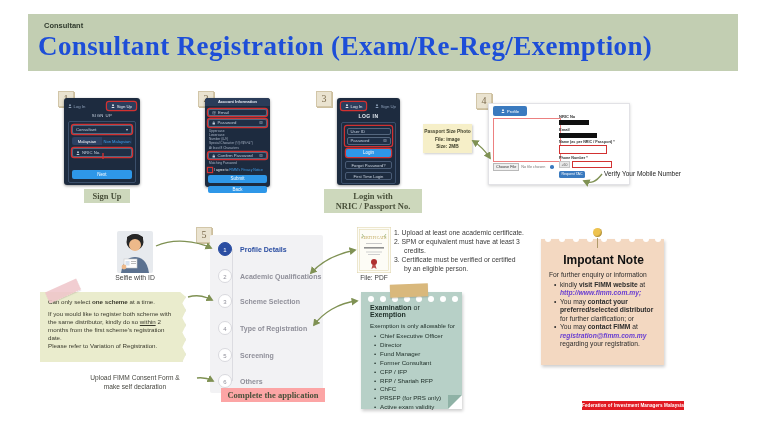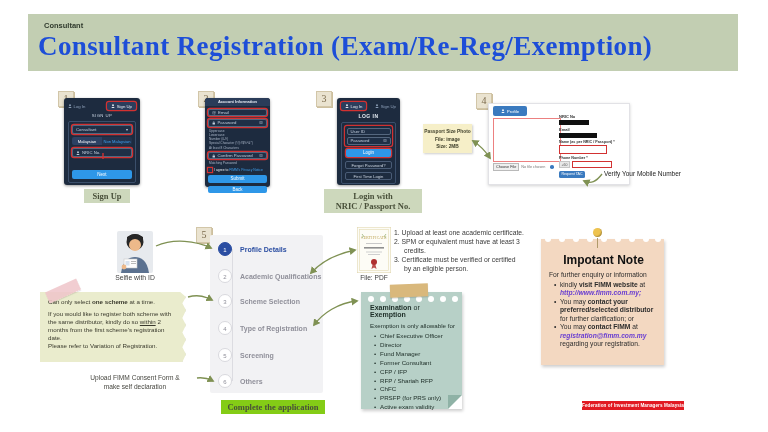--- a/index.html
+++ b/index.html
@@ -258,21 +258,21 @@
       </div>
     <div class="srow" style="top:113px;">
         <span class="scirc">5</span>
         <span class="slab">Screening</span>
       </div>
     <div class="srow" style="top:139px;">
         <span class="scirc">6</span>
         <span class="slab">Others</span>
       </div>
   </div>
-  <div class="abs chip" style="left:221px;top:400px;width:94px;background:#84cc16;">Complete the application</div>
+  <div class="abs chip" style="left:221px;top:388px;width:94px;background:#fca5a5;">Complete the application</div>
 
   <div class="abs" style="left:117px;top:231px;">
     <svg width="36" height="42" viewBox="0 0 36 42">
       <rect x="0" y="0" width="36" height="42" rx="2" fill="#e7eaee"></rect>
       <ellipse cx="18" cy="11" rx="8.5" ry="8" fill="#262626"></ellipse>
       <circle cx="18" cy="14" r="6" fill="#edb98a"></circle>
       <path d="M10,9 q8,-6 16,0 l0,-3 q-8,-6 -16,0 Z" fill="#262626"></path>
       <path d="M4,42 C6,29 12,26 18,26 C24,26 30,29 32,42 Z" fill="#5b7190"></path>
       <rect x="7" y="28" width="13" height="9" fill="#fdfdfd" stroke="#c9c9c9" stroke-width=".6"></rect>
       <rect x="8.5" y="30" width="4" height="4.5" fill="#d7e2ef"></rect>

